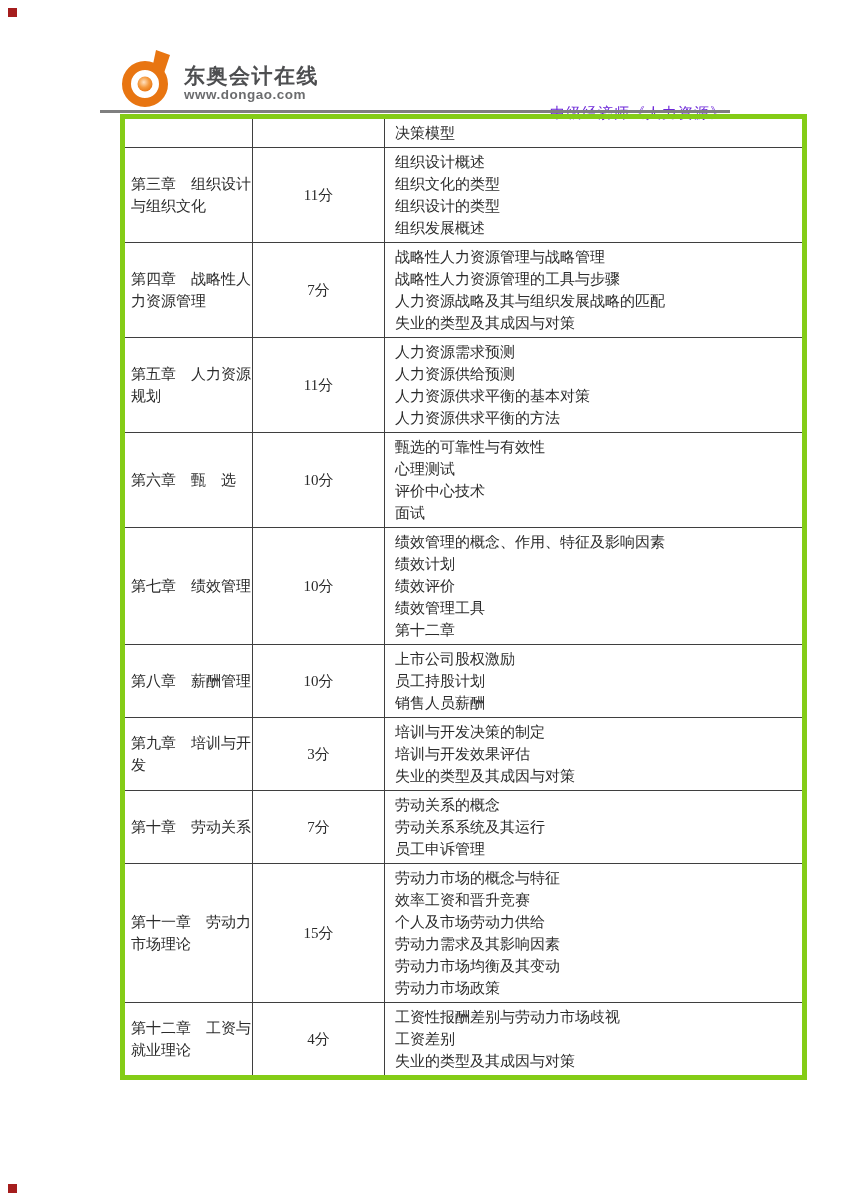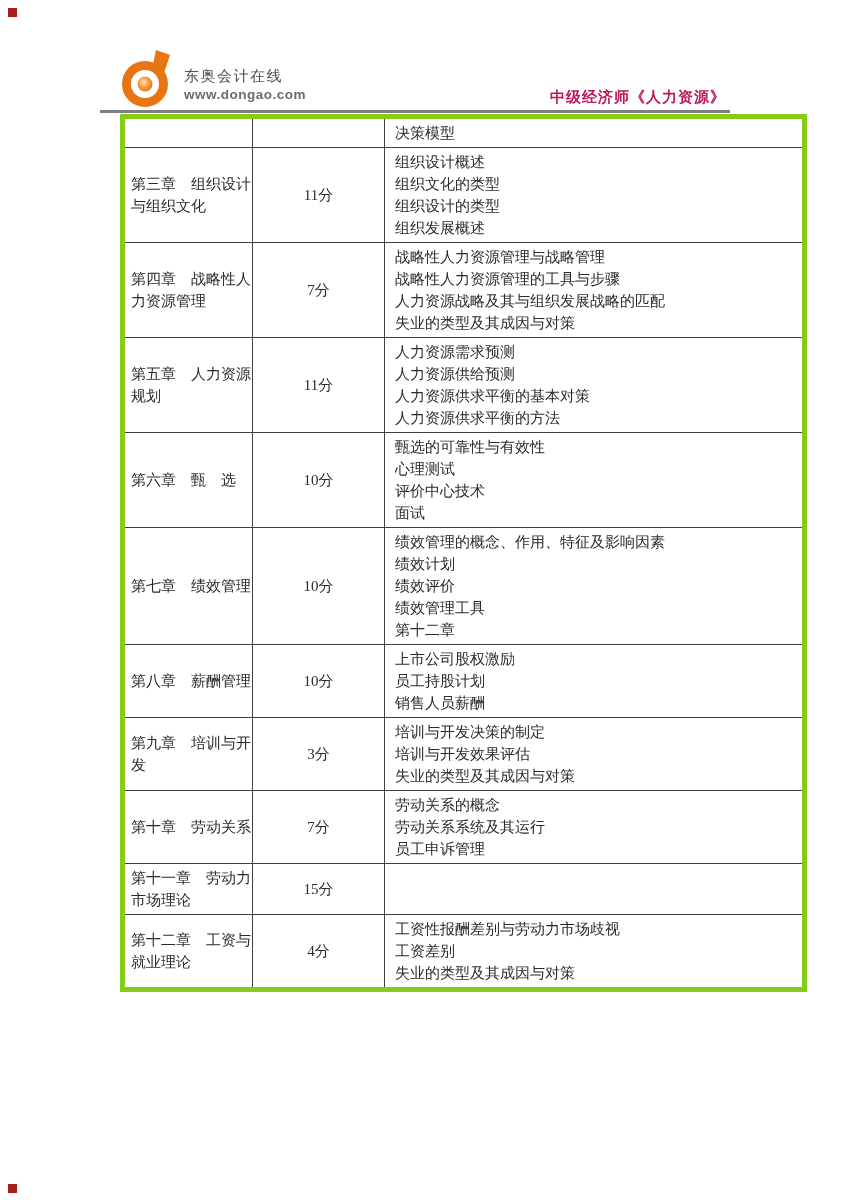--- a/index.html
+++ b/index.html
@@ -8,25 +8,25 @@
 
   
   .corner-marker{position:absolute;width:9px;height:9px;background:#a51d1d;}
   .corner-marker.top{left:8px;top:8px;}
   .corner-marker.bottom{left:8px;top:1184px;}
 
   
   .logo{position:absolute;left:120px;top:48px;display:flex;align-items:flex-start;}
   .logo-icon{width:58px;height:60px;display:block;}
   .logo-text{margin-left:6px;margin-top:16px;font-family:"Liberation Sans","DejaVu Sans",sans-serif;}
-  .logo-name{font-size:15px;font-weight:normal;color:#4d4e50;letter-spacing:1.5px;line-height:23px;}
+  .logo-name{font-size:21px;font-weight:bold;color:#4d4e50;letter-spacing:1.5px;line-height:23px;}
   .logo-url{font-size:13.5px;font-weight:bold;color:#6b6c6e;line-height:16px;letter-spacing:0.5px;}
 
-  .header-title{position:absolute;top:88px;left:400px;width:326px;text-align:right;
-                font-size:15px;font-weight:bold;color:#be185d;letter-spacing:1px;}
+  .header-title{position:absolute;top:104px;left:400px;width:326px;text-align:right;
+                font-size:15px;font-weight:normal;color:#6d28d9;letter-spacing:1px;}
   .header-rule{position:absolute;left:100px;top:110px;width:630px;height:3px;background:#7f7f7f;}
 
   
   .table{position:absolute;left:120px;top:114px;width:687px;border:5px solid #84cc16;box-sizing:border-box;}
   .tr{display:flex;}
   .tr + .tr{border-top:1px solid #3f3f3f;}
   .td{box-sizing:border-box;padding-top:3px;padding-bottom:3px;font-size:15px;}
   .c1{width:128px;padding-left:6px;padding-right:1px;border-right:1px solid #3f3f3f;
       display:flex;align-items:center;line-height:22px;}
   .c2{width:132px;border-right:1px solid #3f3f3f;display:flex;align-items:center;justify-content:center;}
@@ -155,20 +155,28 @@
       <div class="td c3">
         <div class="topic">劳动关系的概念</div>
         <div class="topic">劳动关系系统及其运行</div>
         <div class="topic">员工申诉管理</div>
       </div>
     </div>
 
     <div class="tr">
       <div class="td c1">第十一章　劳动力市场理论</div>
       <div class="td c2">15分</div>
+      <div class="td c3">
+        <div class="topic">劳动力市场的概念与特征</div>
+        <div class="topic">效率工资和晋升竞赛</div>
+        <div class="topic">个人及市场劳动力供给</div>
+        <div class="topic">劳动力需求及其影响因素</div>
+        <div class="topic">劳动力市场均衡及其变动</div>
+        <div class="topic">劳动力市场政策</div>
+      </div>
     </div>
 
     <div class="tr">
       <div class="td c1">第十二章　工资与就业理论</div>
       <div class="td c2">4分</div>
       <div class="td c3">
         <div class="topic">工资性报酬差别与劳动力市场歧视</div>
         <div class="topic">工资差别</div>
         <div class="topic">失业的类型及其成因与对策</div>
       </div>

